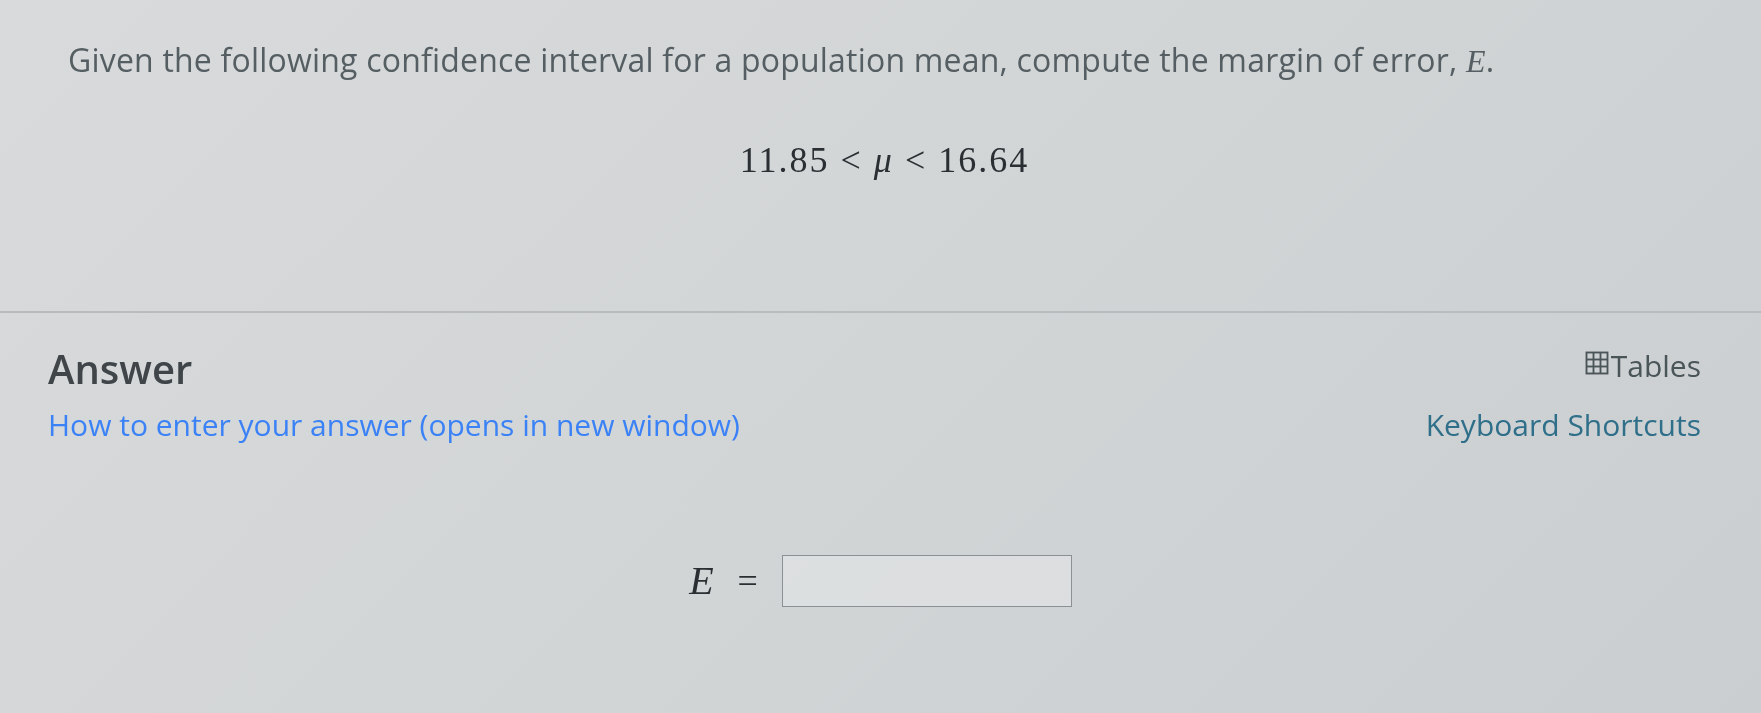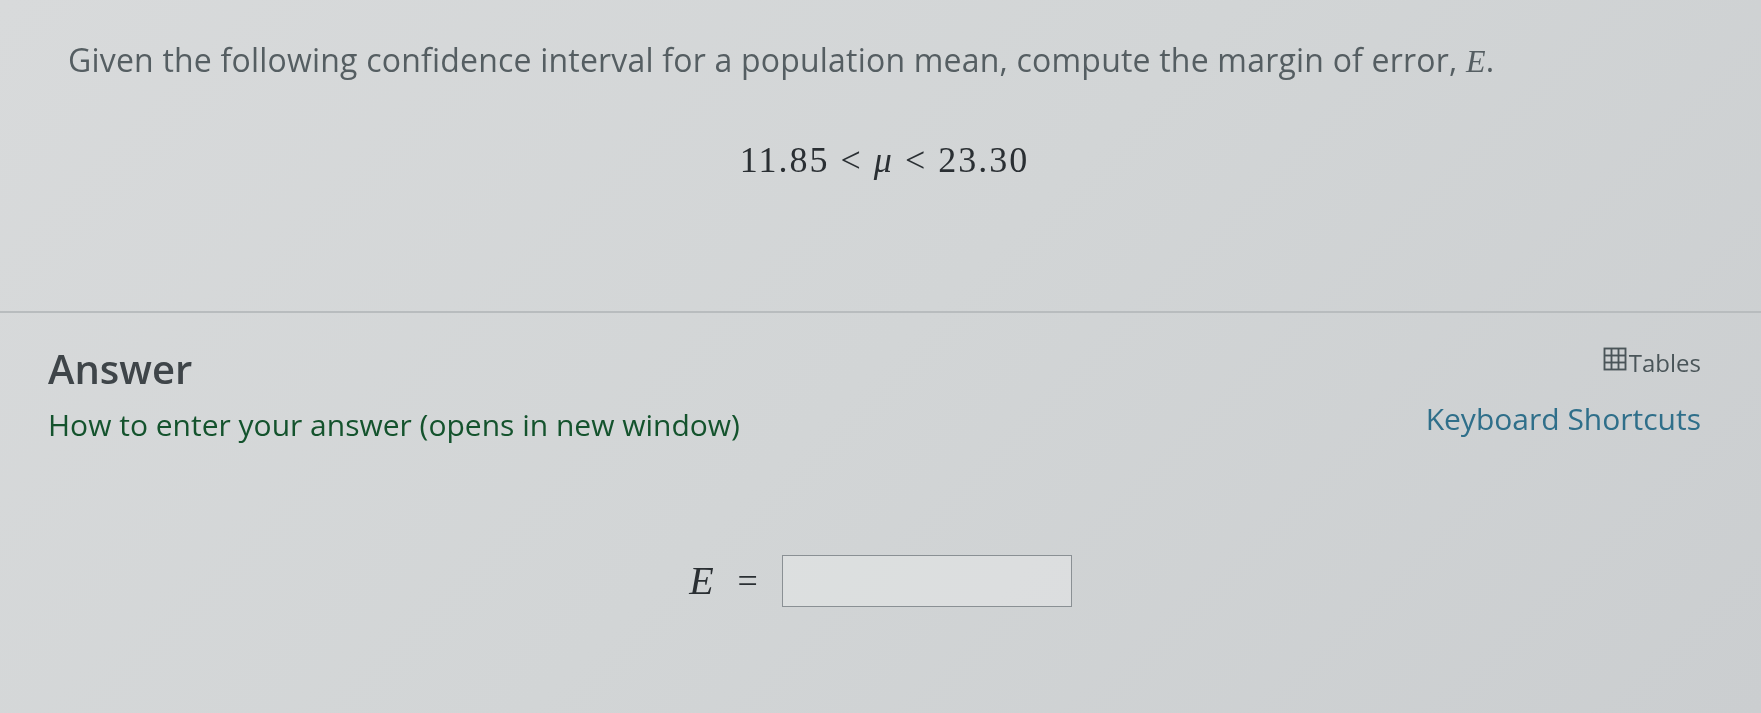--- a/index.html
+++ b/index.html
@@ -58,40 +58,40 @@
     flex: 1;
   }
   .answer-heading {
     font-size: 40px;
     font-weight: 600;
     color: #3f4549;
     margin-bottom: 8px;
   }
   .howto-link {
     font-size: 30px;
-    color: #14532d;
+    color: #3b82f6;
     font-weight: 400;
     cursor: pointer;
   }
   .answer-right {
     display: flex;
     flex-direction: column;
     align-items: flex-end;
     gap: 18px;
     padding-top: 4px;
   }
   .tool-buttons {
     display: flex;
     gap: 40px;
     align-items: center;
   }
   .tool-btn {
     display: inline-flex;
     align-items: center;
-    font-size: 24px;
+    font-size: 30px;
     color: #4a5559;
     cursor: pointer;
     background: none;
     border: none;
     font-family: inherit;
   }
   .tool-btn svg {
     width: 28px;
     height: 28px;
   }
@@ -138,21 +138,21 @@
 
 <div class="question-section">
   <div class="question-text">
     <span>Given the following confidence interval for a population mean, compute the margin of error, </span><span class="ital">E</span><span>.</span>
   </div>
   <div class="formula-row">
     <span>11.85</span>
     <span>&lt;</span>
     <span class="mu">μ</span>
     <span>&lt;</span>
-    <span>23.30</span>
+    <span>16.64</span>
   </div>
 </div>
 
 <hr class="divider">
 
 <div class="answer-section">
   <div class="answer-left">
     <div class="answer-heading">Answer</div>
     <div class="howto-link">How to enter your answer (opens in new window)</div>
   </div>

